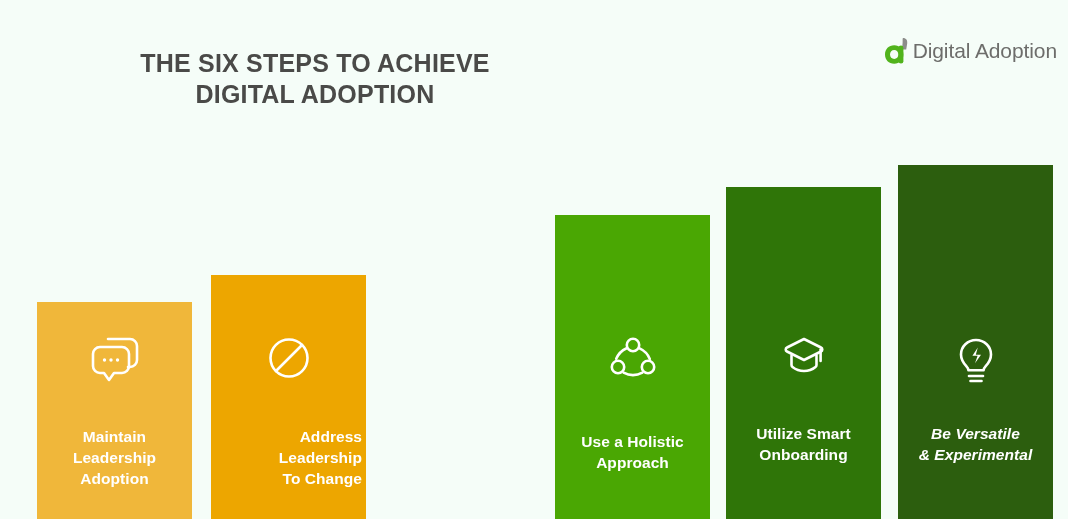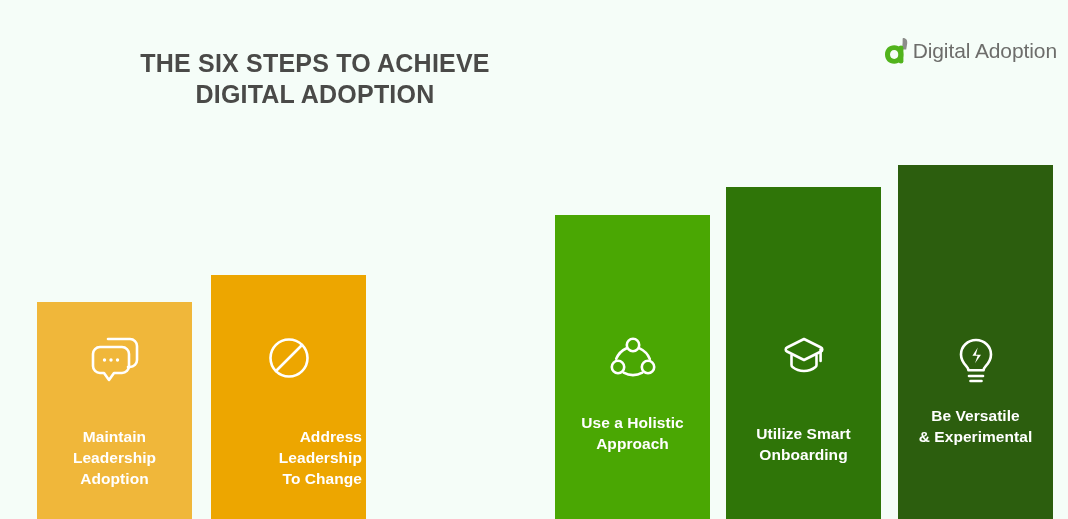--- a/index.html
+++ b/index.html
@@ -111,21 +111,21 @@
       <span class="icon" style="top:119px;">
         <svg width="52" height="48" viewBox="0 0 52 48" fill="none" stroke="#ffffff" stroke-width="2.6" stroke-linecap="round">
           <circle cx="26" cy="11" r="6.2"></circle>
           <circle cx="11" cy="33" r="6.2"></circle>
           <circle cx="41" cy="33" r="6.2"></circle>
           <path d="M9.2 24.8 A20 20 0 0 1 19.6 14.2"></path>
           <path d="M32.6 14.4 A20 20 0 0 1 42.8 25.0"></path>
           <path d="M16.6 38.6 A20 20 0 0 0 35.4 38.6"></path>
         </svg>
       </span>
-      <span class="label" style="top:197px;">
+      <span class="label" style="top:216px;">
         <span>Use a Holistic</span><br>
         <span>Approach</span>
       </span>
     </div>
 
     <div class="bar" style="left:714px;width:155px;height:332px;background:#2f7508;">
       <span class="icon" style="top:147px;">
         <svg width="52" height="46" viewBox="0 0 52 46" fill="none" stroke="#ffffff" stroke-width="2.6" stroke-linecap="round" stroke-linejoin="round">
           <path d="M26 5 l17 8.5 a2.2 2.2 0 0 1 0 4 l-17 8.5 l-17 -8.5 a2.2 2.2 0 0 1 0 -4 z"></path>
           <path d="M13.5 21.5 v9.5 a2.6 2.6 0 0 0 1 2 c3.2 2.6 7.4 4 11.5 4 c4.1 0 8.3 -1.4 11.5 -4 a2.6 2.6 0 0 0 1 -2 v-9.5"></path>
@@ -140,20 +140,20 @@
 
     <div class="bar" style="left:886px;width:155px;height:354px;background:#2c5e0e;">
       <span class="icon" style="top:171px;">
         <svg width="48" height="50" viewBox="0 0 48 50" fill="none" stroke="#ffffff" stroke-width="2.6" stroke-linecap="round" stroke-linejoin="round">
           <path d="M24 4 c-8.4 0 -15 6.5 -15 14.5 c0 5.3 2.8 8.9 5.3 11.6 c1.3 1.4 2.1 2.6 2.1 4.1 h15.2 c0 -1.5 .8 -2.7 2.1 -4.1 c2.5 -2.7 5.3 -6.3 5.3 -11.6 c0 -8 -6.6 -14.5 -15 -14.5 z"></path>
           <path d="M25.8 11.5 l-5.4 8.2 h5.2 l-2.6 7.6 l6 -8.6 h-5.2 z" fill="#ffffff" stroke="none"></path>
           <line x1="17" y1="40" x2="31" y2="40"></line>
           <line x1="18.5" y1="45" x2="29.5" y2="45"></line>
         </svg>
       </span>
-      <span class="label" style="top:240px;">
+      <span class="label" style="top:258px;font-style:italic;">
         <span>Be Versatile</span><br>
         <span>&amp; Experimental</span>
       </span>
     </div>
 
   </div>
 </div>
 
 </body></html>

